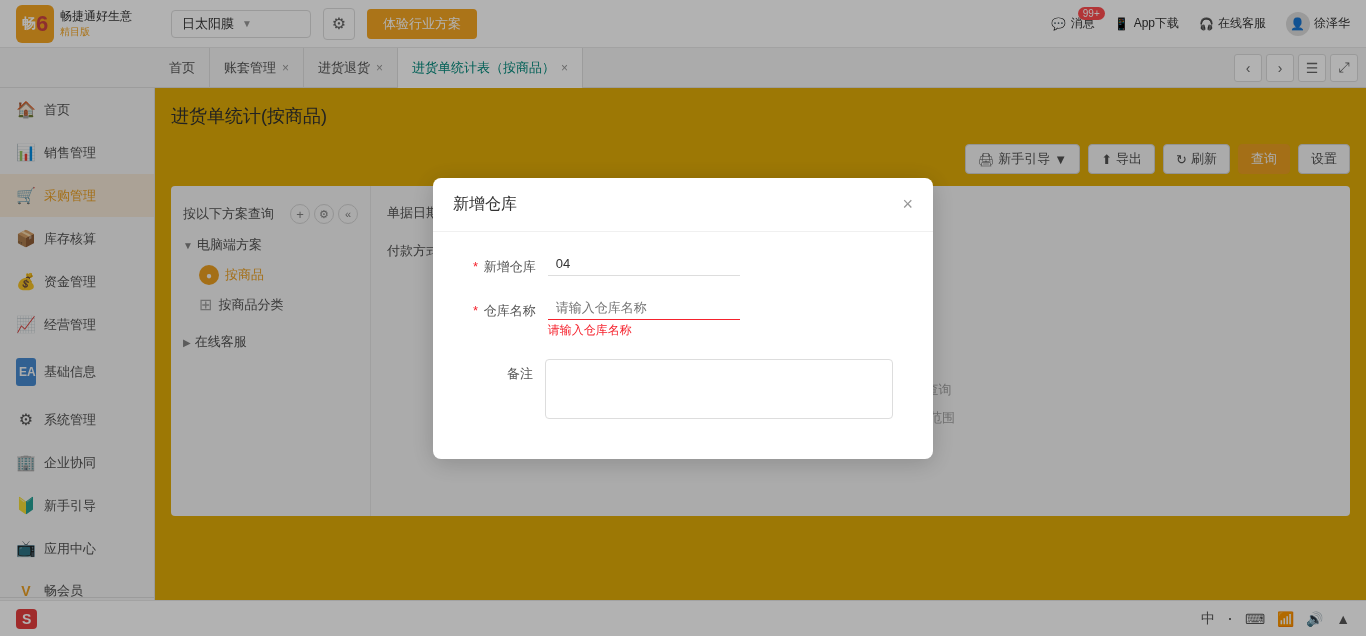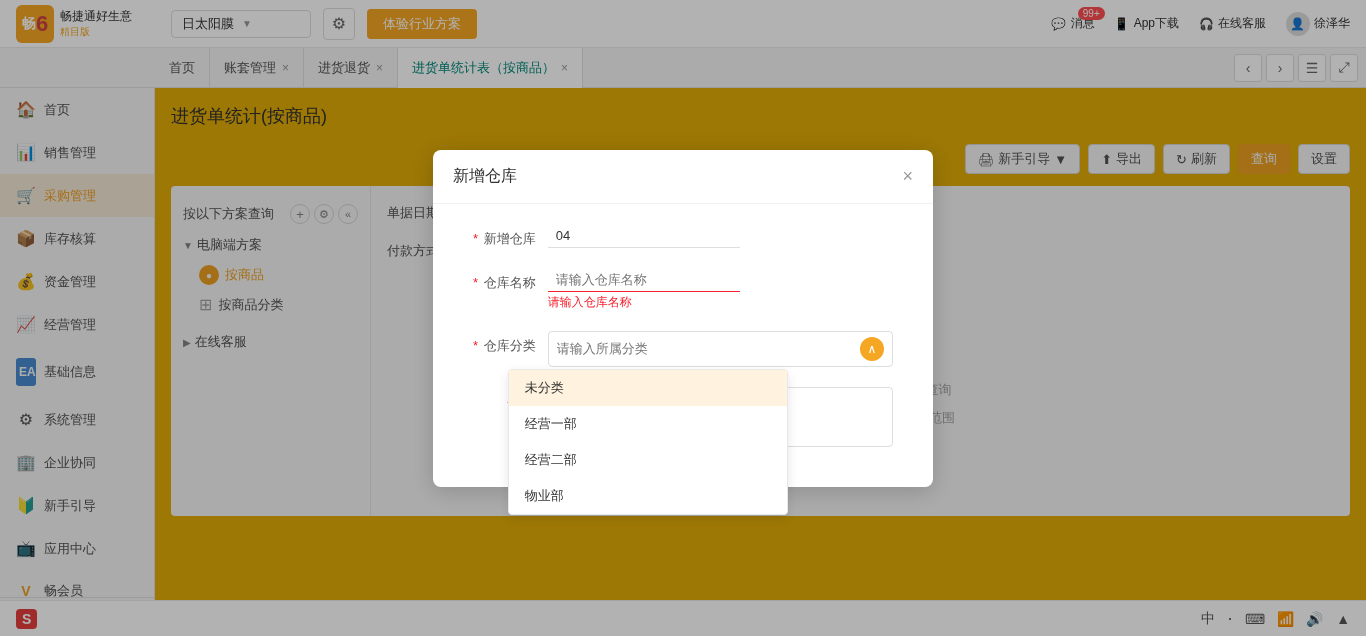--- a/index.html
+++ b/index.html
@@ -716,39 +716,20 @@
         <span class="form-label">
           <span class="required">*</span>
           <span>仓库名称</span>
         </span>
         <div class="form-input-wrap">
           <input class="form-input error" placeholder="请输入仓库名称" style="">
           <span class="error-msg">请输入仓库名称</span>
         </div>
       </div>
 
-      <div class="form-row" style="position:relative;">
-        <span class="form-label">
-          <span class="required">*</span>
-          <span>仓库分类</span>
-        </span>
-        <div class="form-input-wrap" style="position:relative;">
-          <div class="dropdown-field">
-            <input type="text" placeholder="请输入所属分类" style="border: none; outline: none; font-size: 13px; flex: 1 1 0%; color: rgb(153, 153, 153); width: 100%;">
-            <div class="dropdown-arrow">∧</div>
-          </div>
-
-          <div class="dropdown-list">
-            <div class="dropdown-option highlighted">未分类</div>
-            <div class="dropdown-option">经营一部</div>
-            <div class="dropdown-option">经营二部</div>
-            <div class="dropdown-option">物业部</div>
-          </div>
-        </div>
-      </div>
 
       <div class="form-row">
         <span class="form-label">备注</span>
         <textarea class="textarea-field" style=""></textarea>
       </div>
     </div>
 
   </div>
 </div>
 

